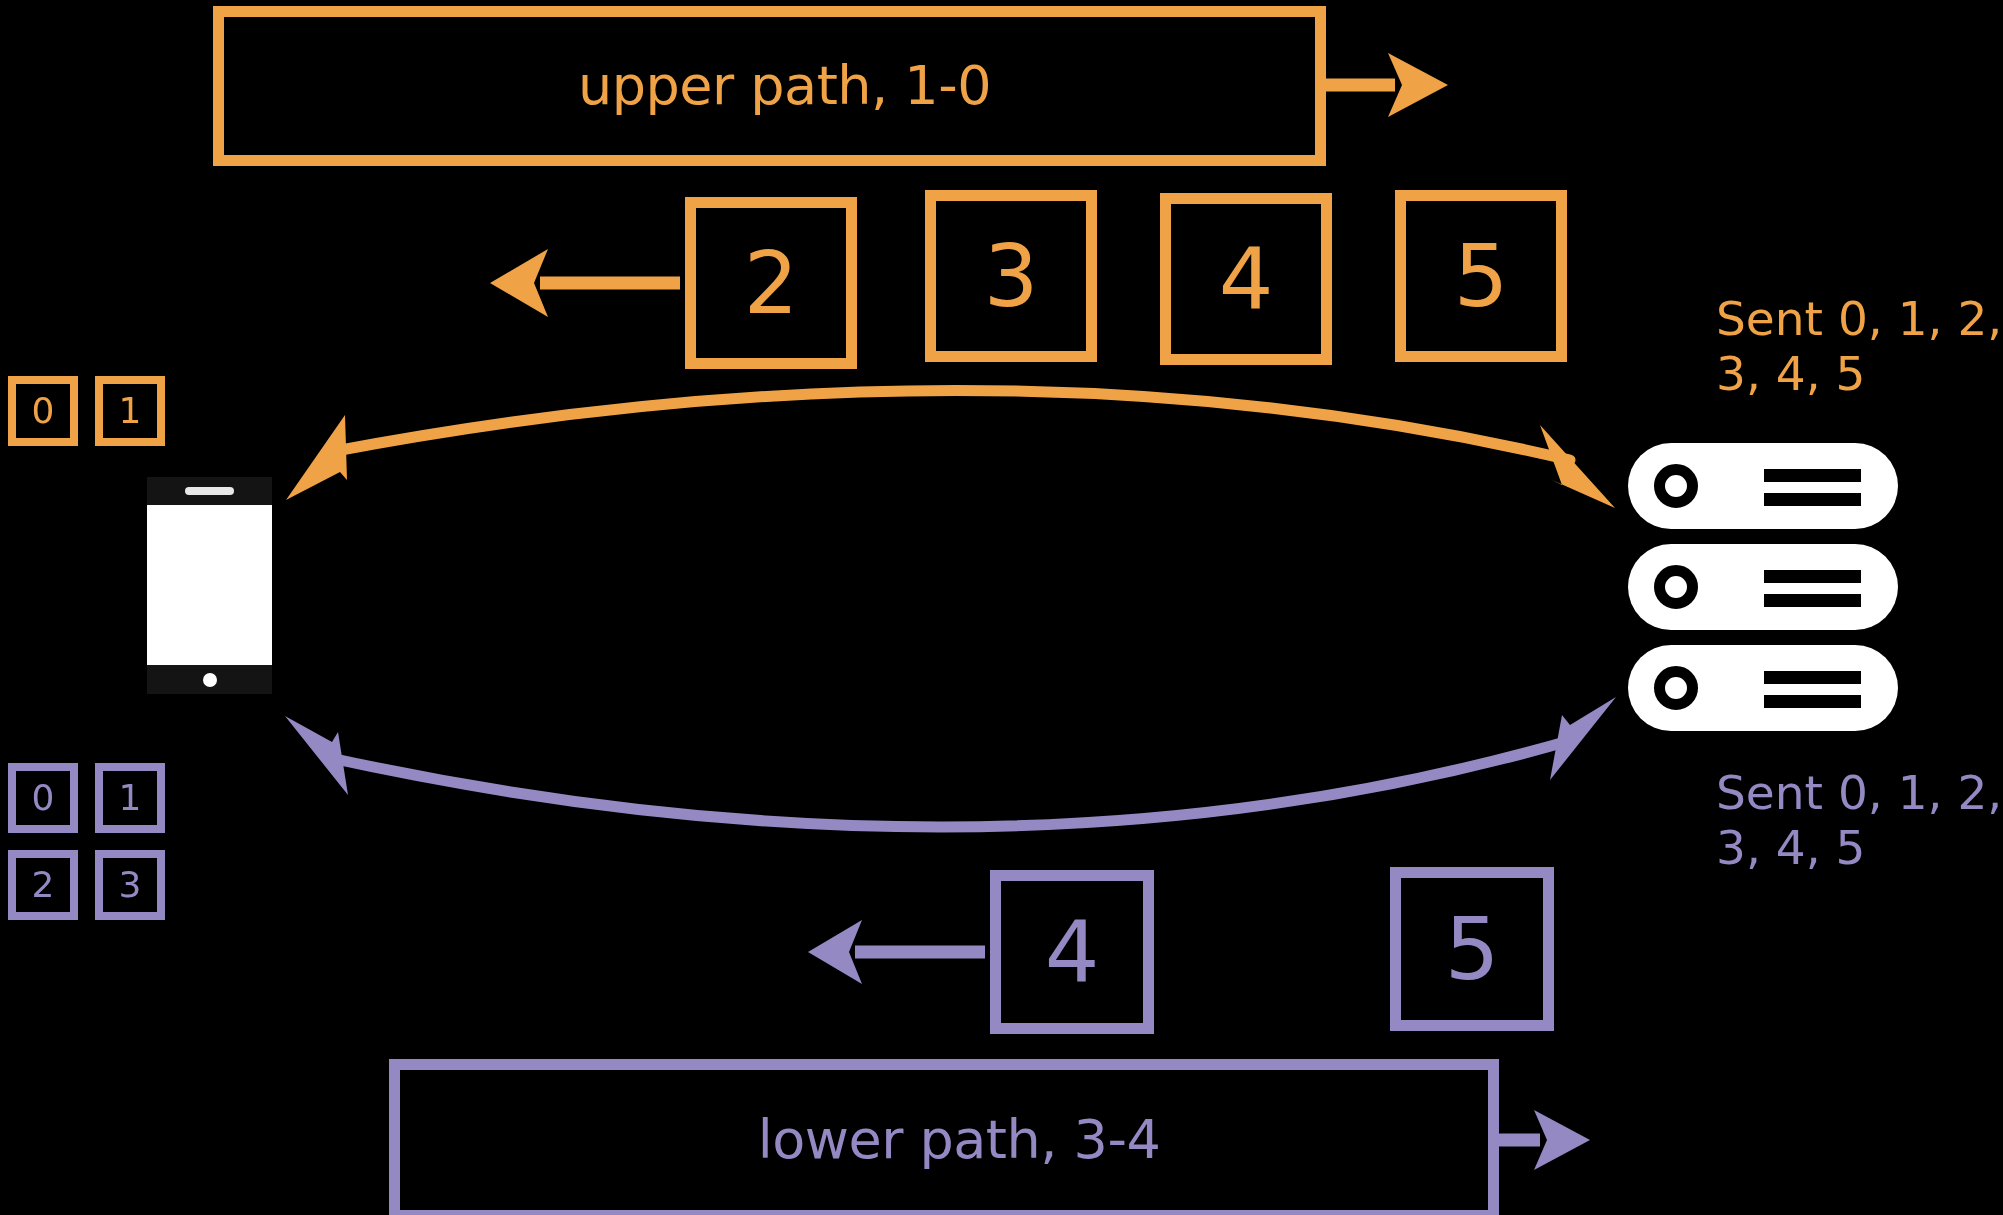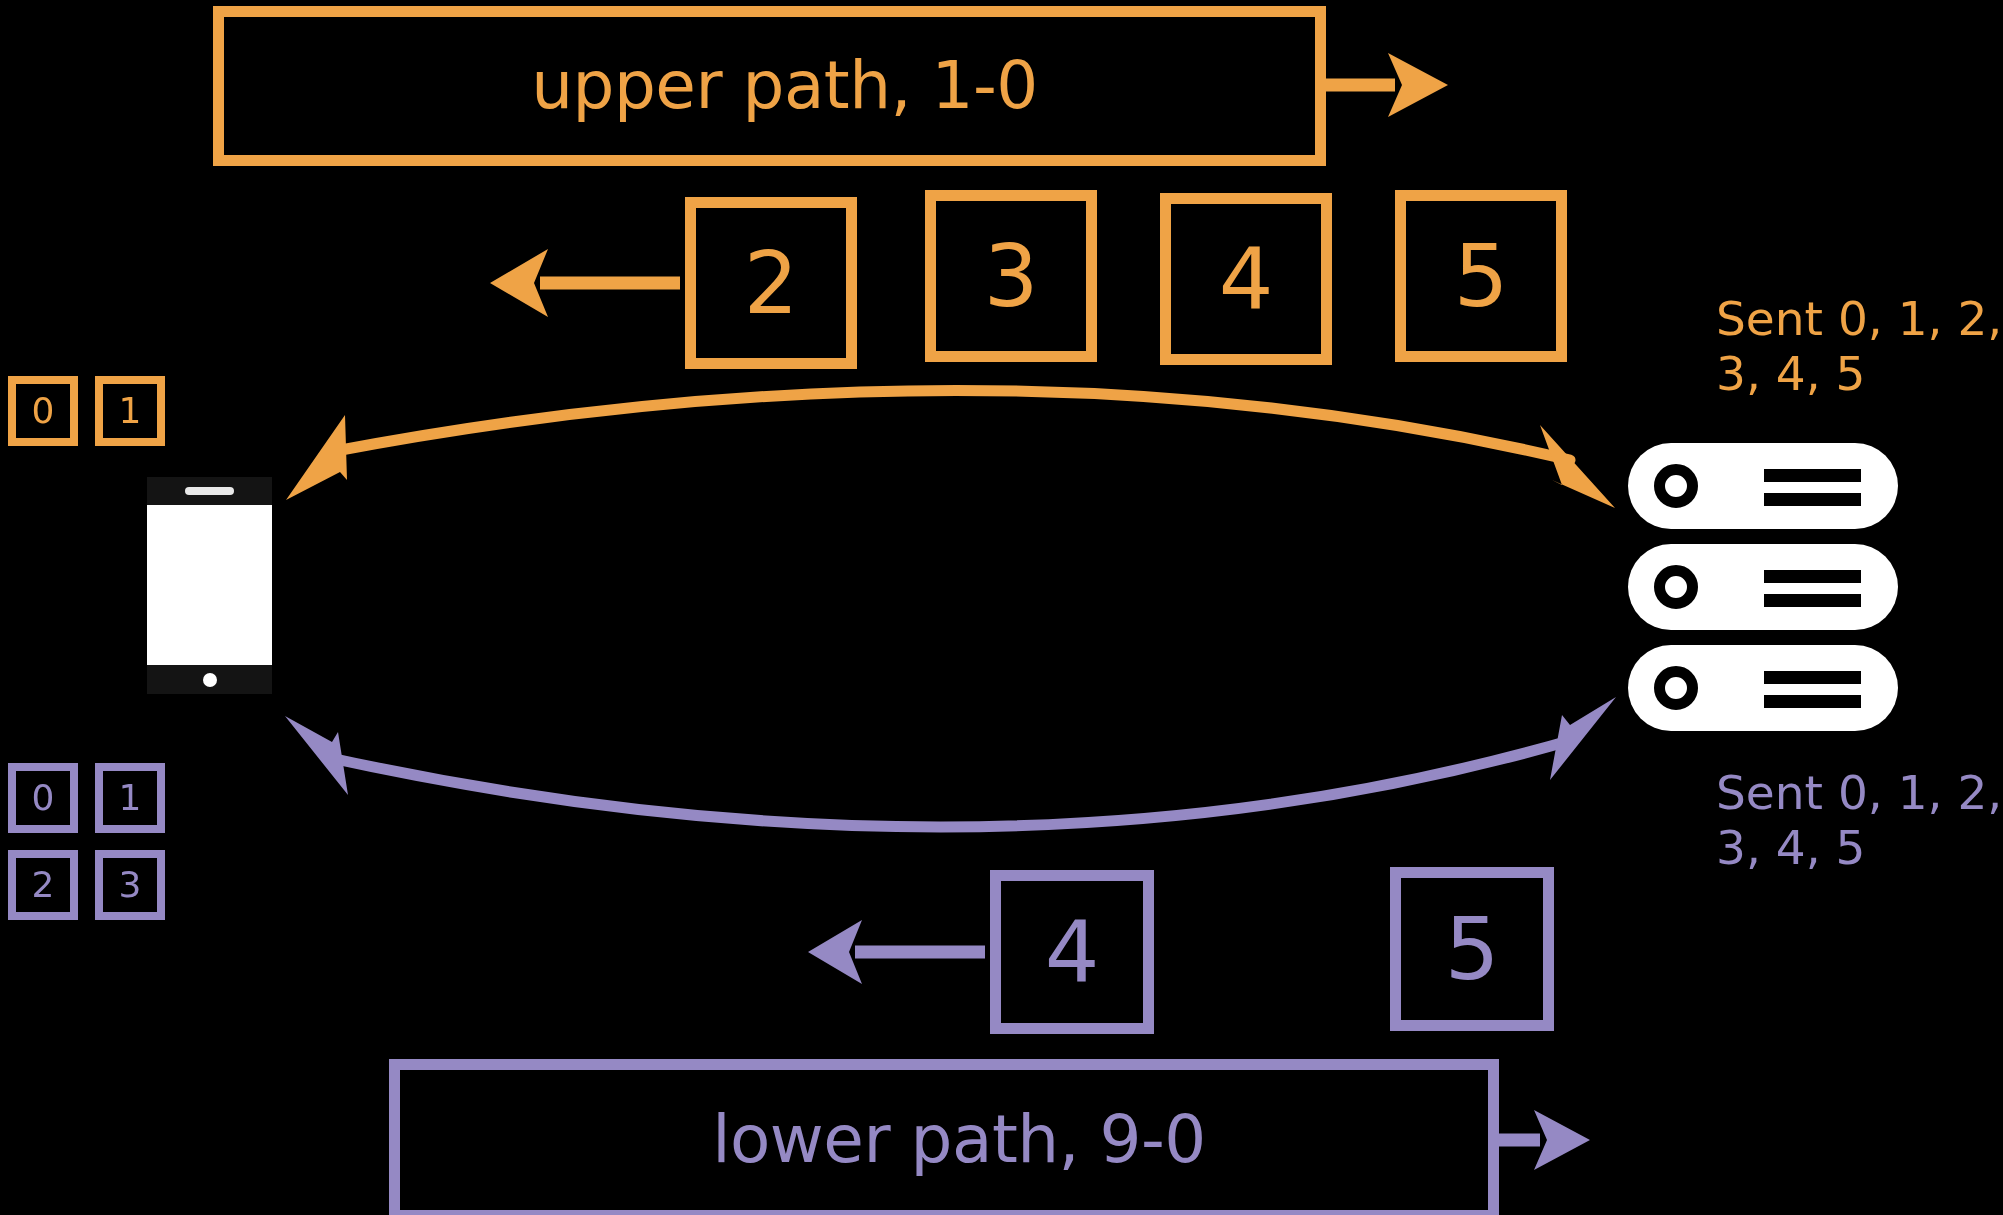--- a/index.html
+++ b/index.html
@@ -21,21 +21,21 @@
   .abs { position: absolute; }
 
   
   .path-box {
     box-sizing: border-box;
     display: flex;
     align-items: center;
     justify-content: center;
   }
   .path-box .path-label {
-    font-size: 66px;
+    font-size: 54px;
     line-height: 1;
     white-space: nowrap;
     letter-spacing: -0.5px;
   }
   #upper-path-box {
     left: 213px;
     top: 6px;
     width: 1113px;
     height: 160px;
     border: 11px solid #efa346;
@@ -272,16 +272,16 @@
 3, 4, 5</div>
 
   <div class="abs packet purple packet-low" style="left:990px; top:870px;">
     <span>4</span>
   </div>
   <div class="abs packet purple packet-low" style="left:1390px; top:867px;">
     <span>5</span>
   </div>
 
   <div class="abs path-box" id="lower-path-box">
-    <span class="path-label">lower path, 9-0</span>
+    <span class="path-label">lower path, 3-4</span>
   </div>
 
 </div>
 
 </body></html>

